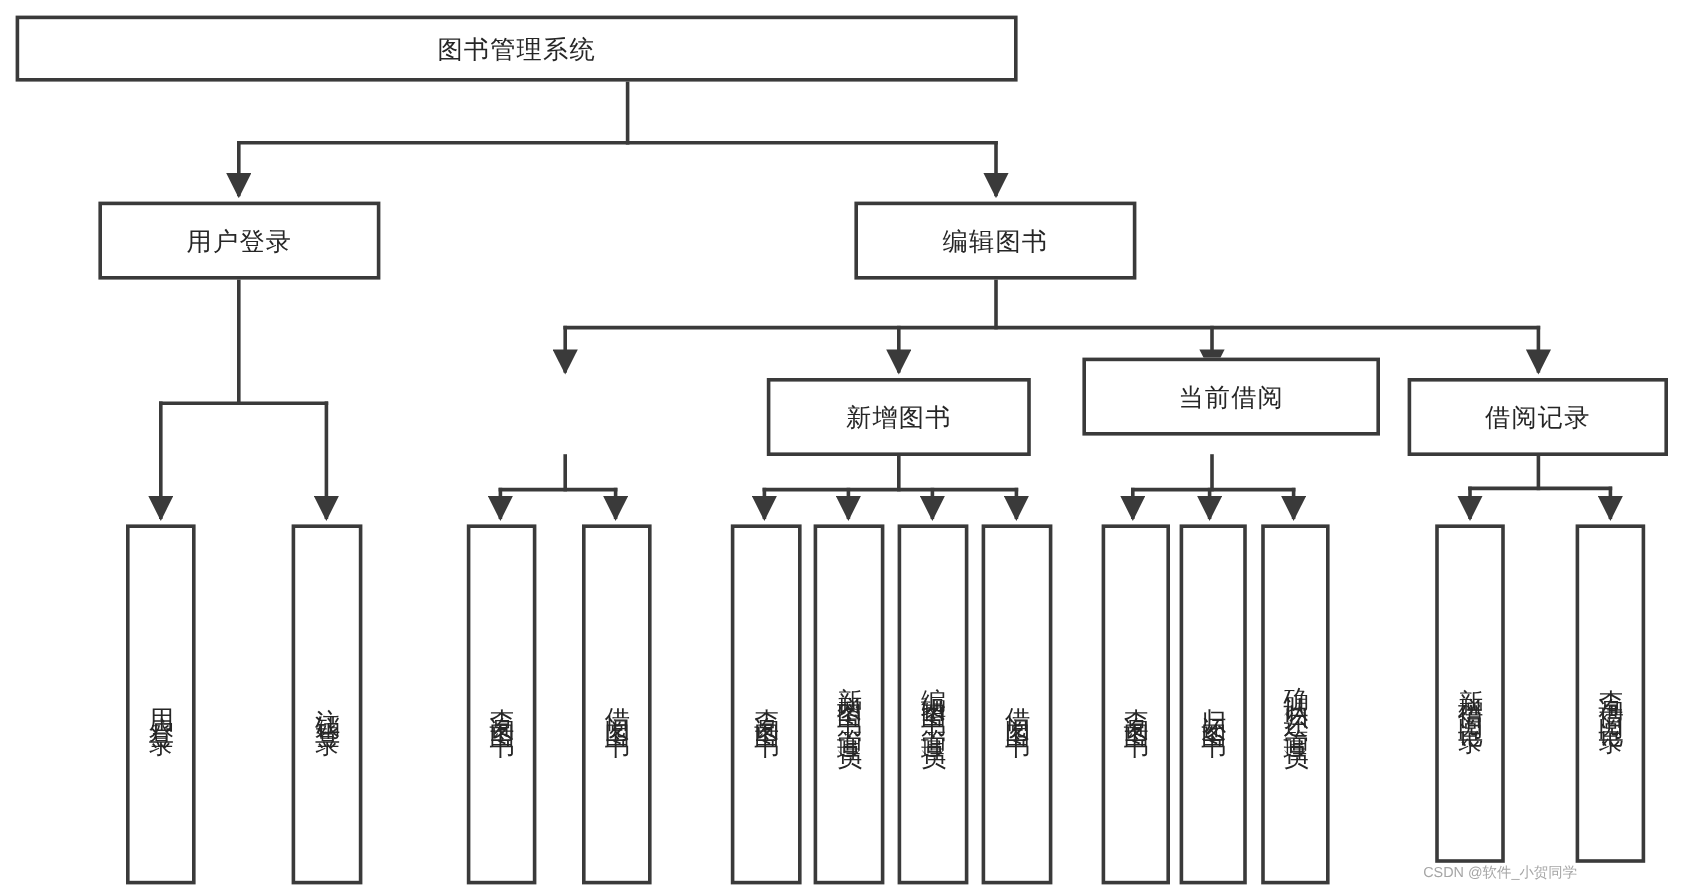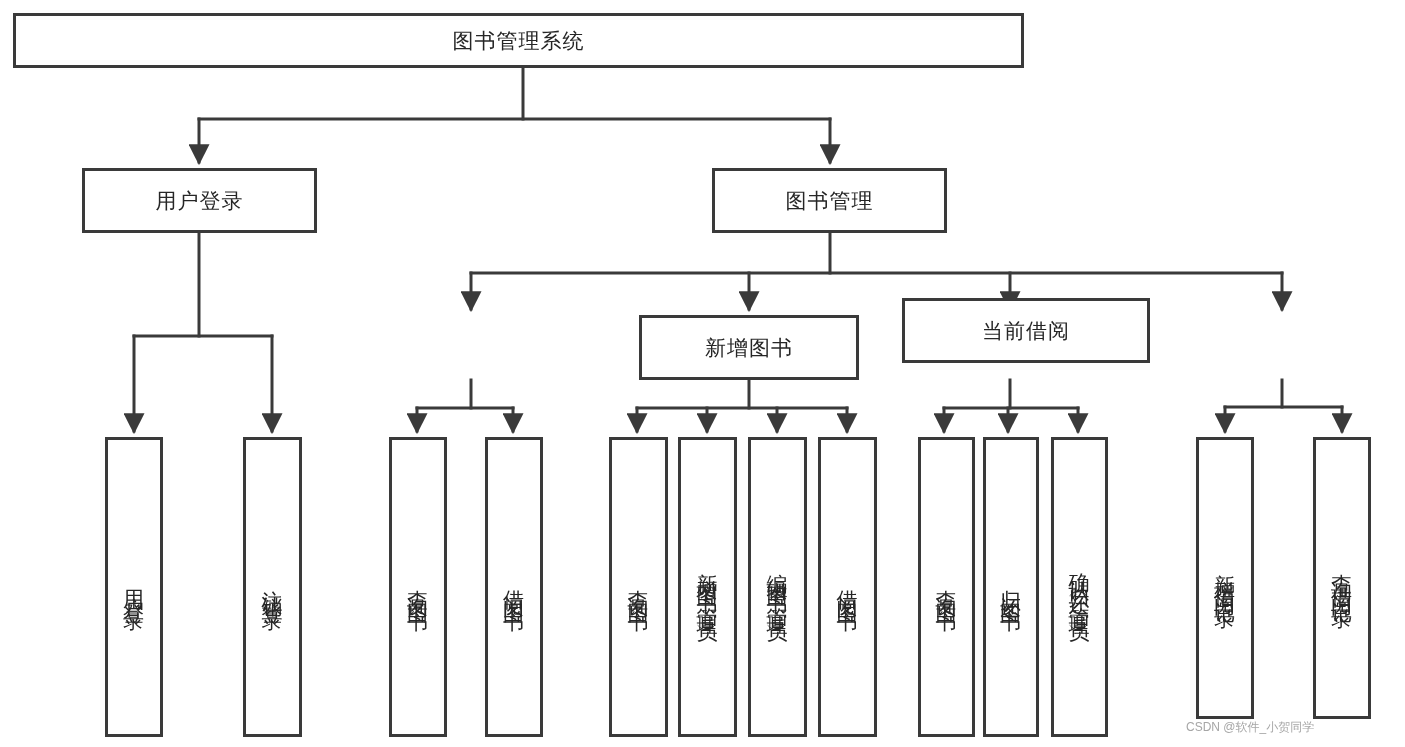--- a/index.html
+++ b/index.html
@@ -115,36 +115,39 @@
     </g>
 
     <g>
       <path class="cline" d="M1282 380 V407"></path>
       <path class="cline" d="M1225 407 H1342"></path>
       <path class="cline" d="M1225 407 V431" marker-end="url(#arrow)"></path>
       <path class="cline" d="M1342 407 V431" marker-end="url(#arrow)"></path>
     </g>
   </svg>
 
-  <div class="box" style="left:13px; top:13px; width:1011px; height:55px;">
+  <div class="box" style="left:13px; top:13px; width:835px; height:55px;">
     <span class="h-label">图书管理系统</span>
   </div>
 
   <div class="box" style="left:82px; top:168px; width:235px; height:65px;">
     <span class="h-label">用户登录</span>
   </div>
   <div class="box" style="left:712px; top:168px; width:235px; height:65px;">
-    <span class="h-label">图书管理</span>
+    <span class="h-label">编辑图书</span>
   </div>
 
   <div class="box" style="left:639px; top:315px; width:220px; height:65px;">
     <span class="h-label">新增图书</span>
   </div>
   <div class="box" style="left:902px; top:298px; width:248px; height:65px;">
     <span class="h-label">当前借阅</span>
+  </div>
+  <div class="box" style="left:1173px; top:315px; width:217px; height:65px;">
+    <span class="h-label">借阅记录</span>
   </div>
 
   <div class="box" style="left:105px; top:437px; width:58px; height:300px;">
     <span class="v-label">用户登录</span>
   </div>
   <div class="box" style="left:243px; top:437px; width:59px; height:300px;">
     <span class="v-label">注销登录</span>
   </div>
 
   <div class="box" style="left:389px; top:437px; width:58px; height:300px;">

